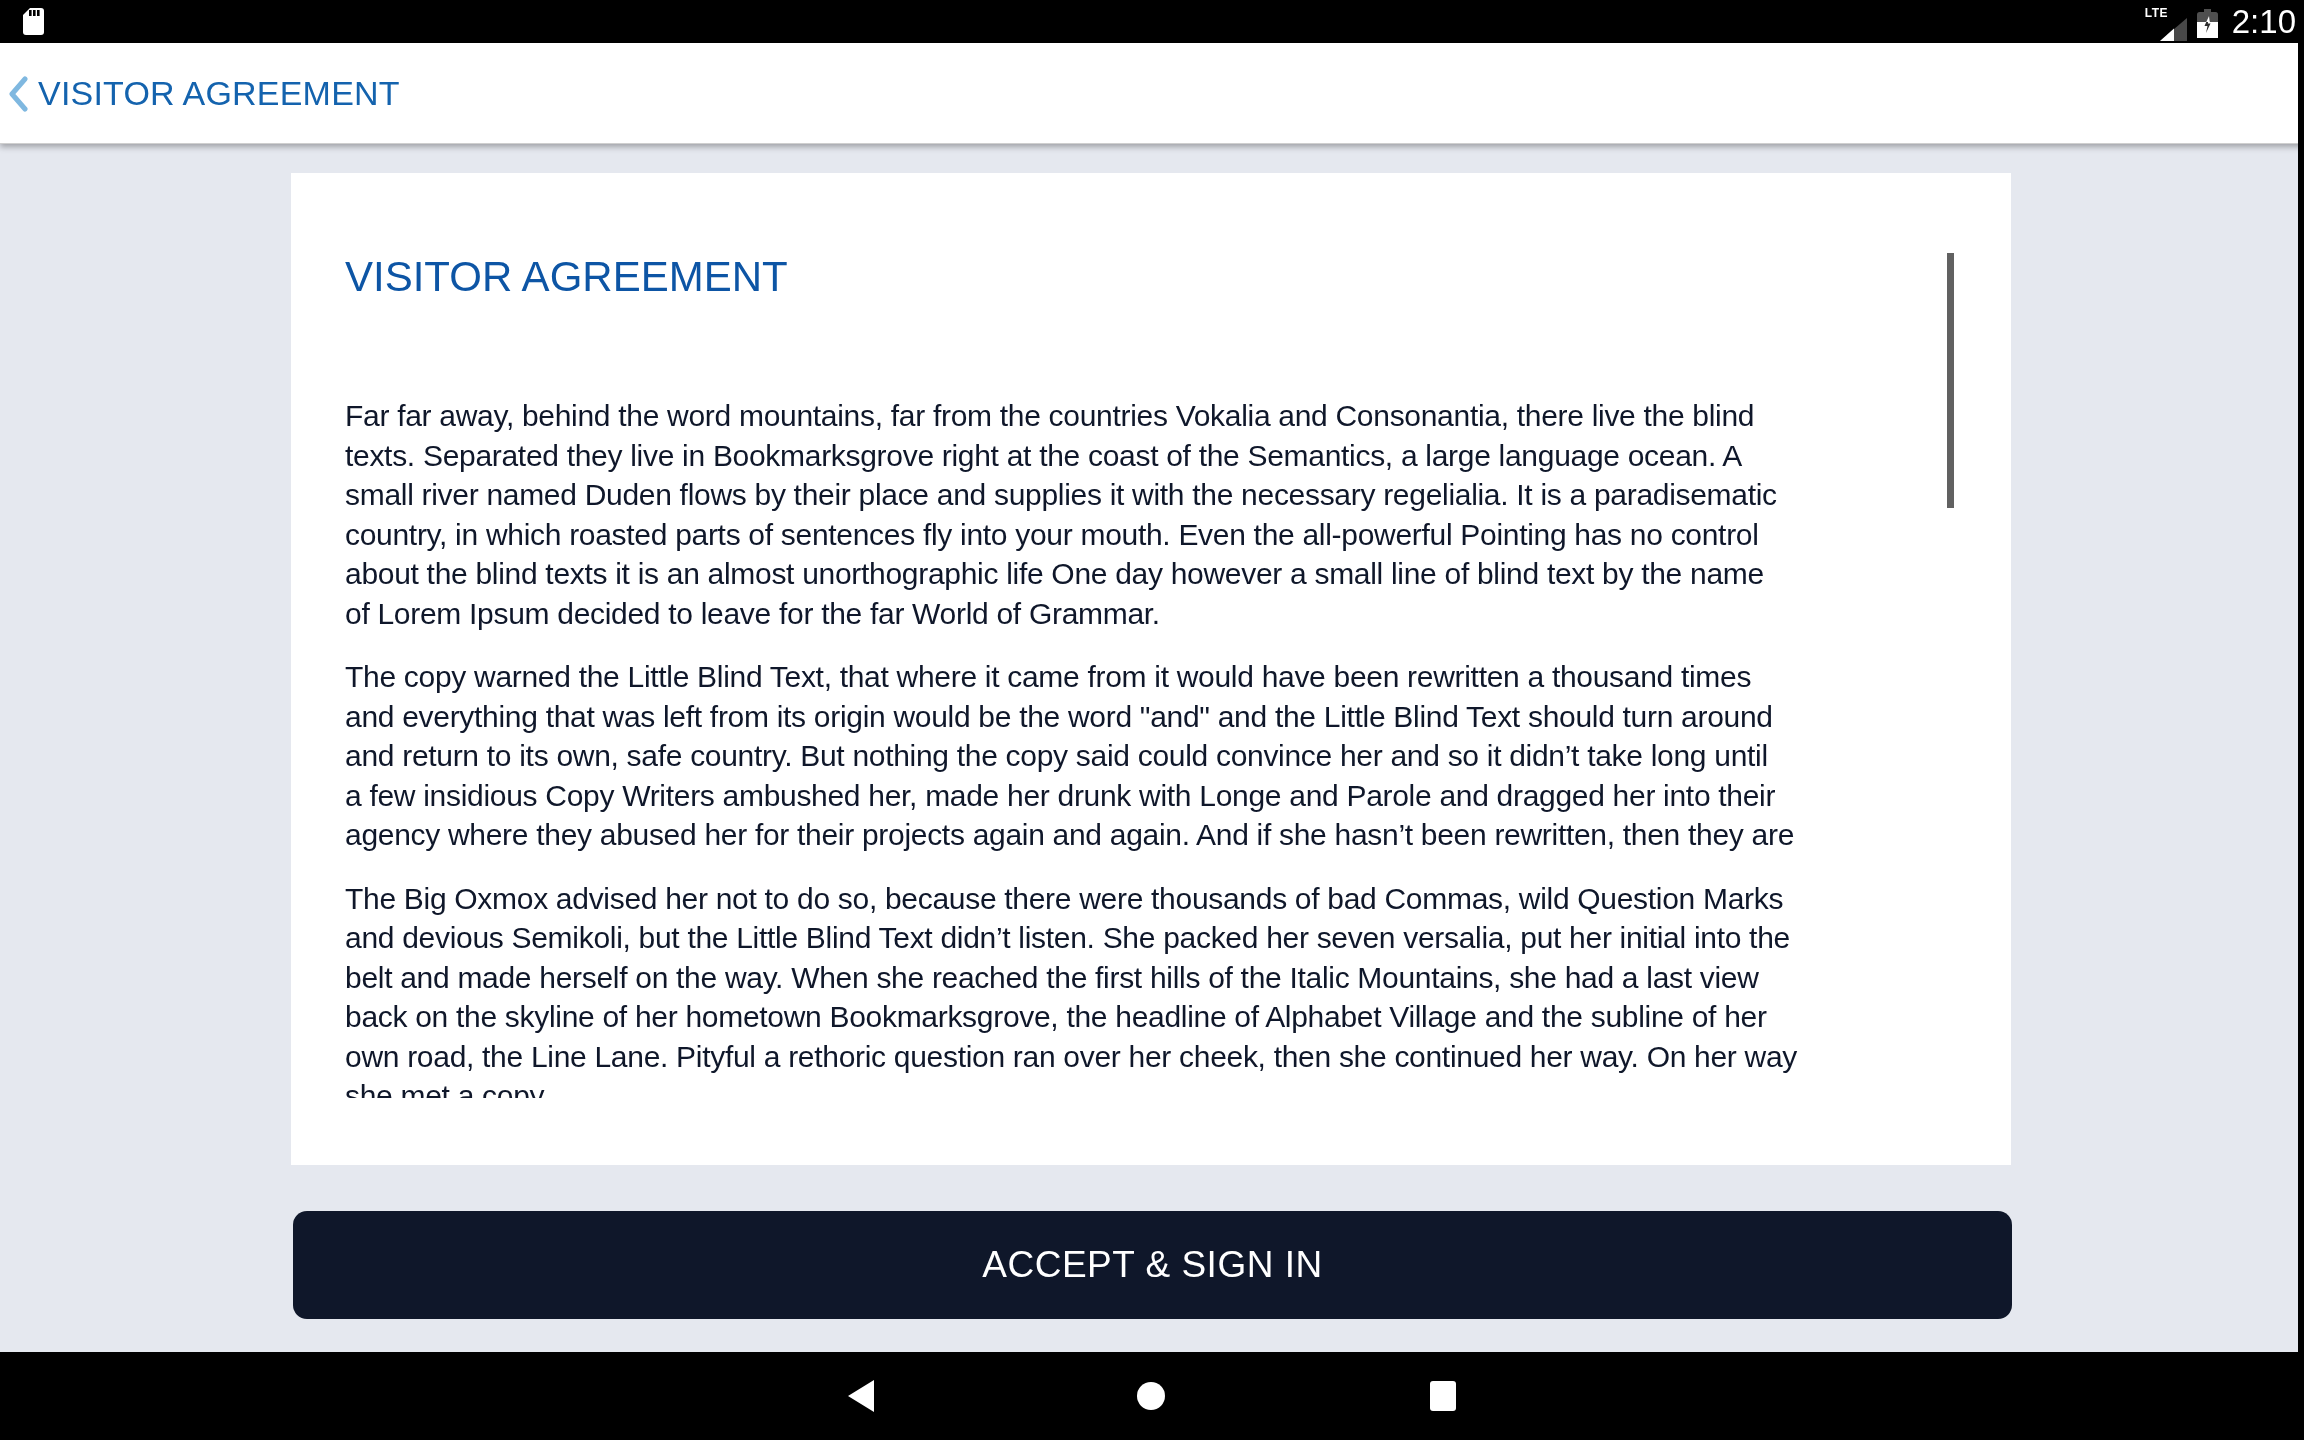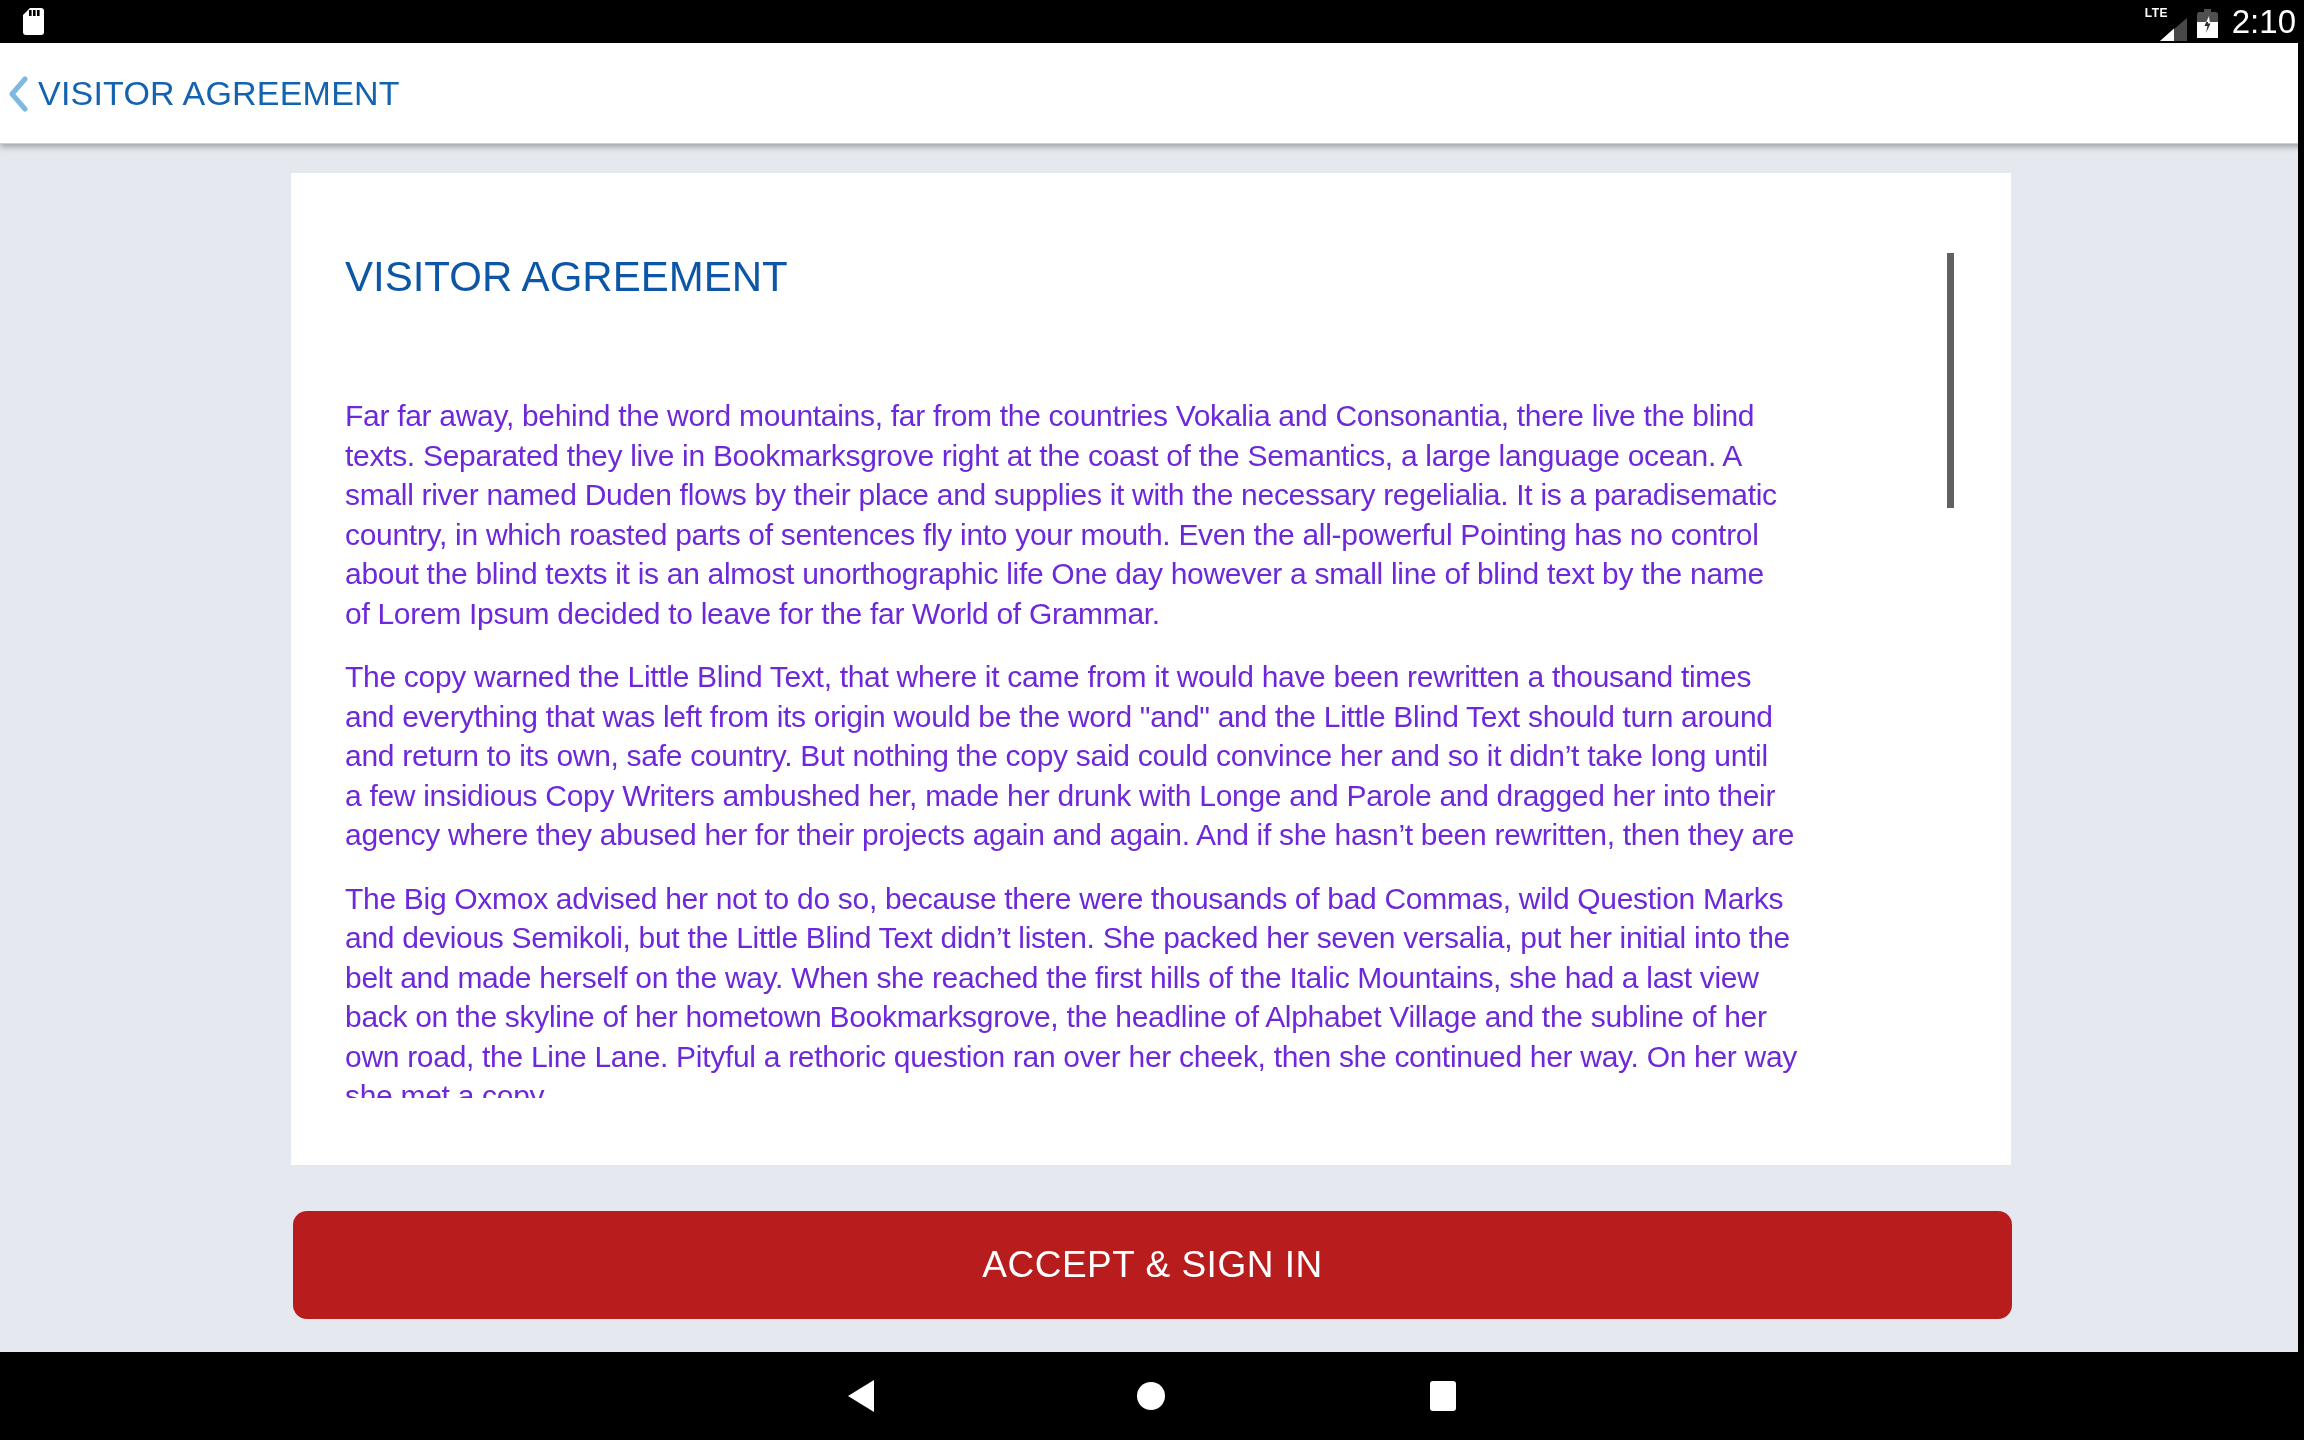--- a/index.html
+++ b/index.html
@@ -69,34 +69,34 @@
   .card-scroll-area {
     position: absolute; left: 54px; top: 77px;
     width: 1600px; height: 848px;
     overflow: hidden;
   }
   .agreement-title {
     color: #0d55a5; font-size: 42px; line-height: 54px;
     margin-bottom: 92px; white-space: pre;
   }
   .agreement-paragraph {
-    color: #6d28d9; font-size: 30px; line-height: 39.5px;
+    color: #0f172a; font-size: 30px; line-height: 39.5px;
     letter-spacing: -0.3px; white-space: pre;
     margin-bottom: 24px;
   }
   .scrollbar-thumb {
     position: absolute; left: 1656px; top: 80px;
     width: 7px; height: 255px;
     background: #616161;
   }
 
   .accept-button {
     position: absolute; left: 293px; top: 1067px; 
     width: 1719px; height: 108px;
-    background: #b91c1c;
+    background: #0f172a;
     border: none; border-radius: 14px;
     color: #ffffff; font-size: 37px; letter-spacing: 0.5px;
     font-family: "Liberation Sans", "DejaVu Sans", sans-serif;
     cursor: pointer;
     display: flex; align-items: center; justify-content: center;
   }
 
   
   .nav-bar {
     position: absolute; left: 0; top: 1352px;

